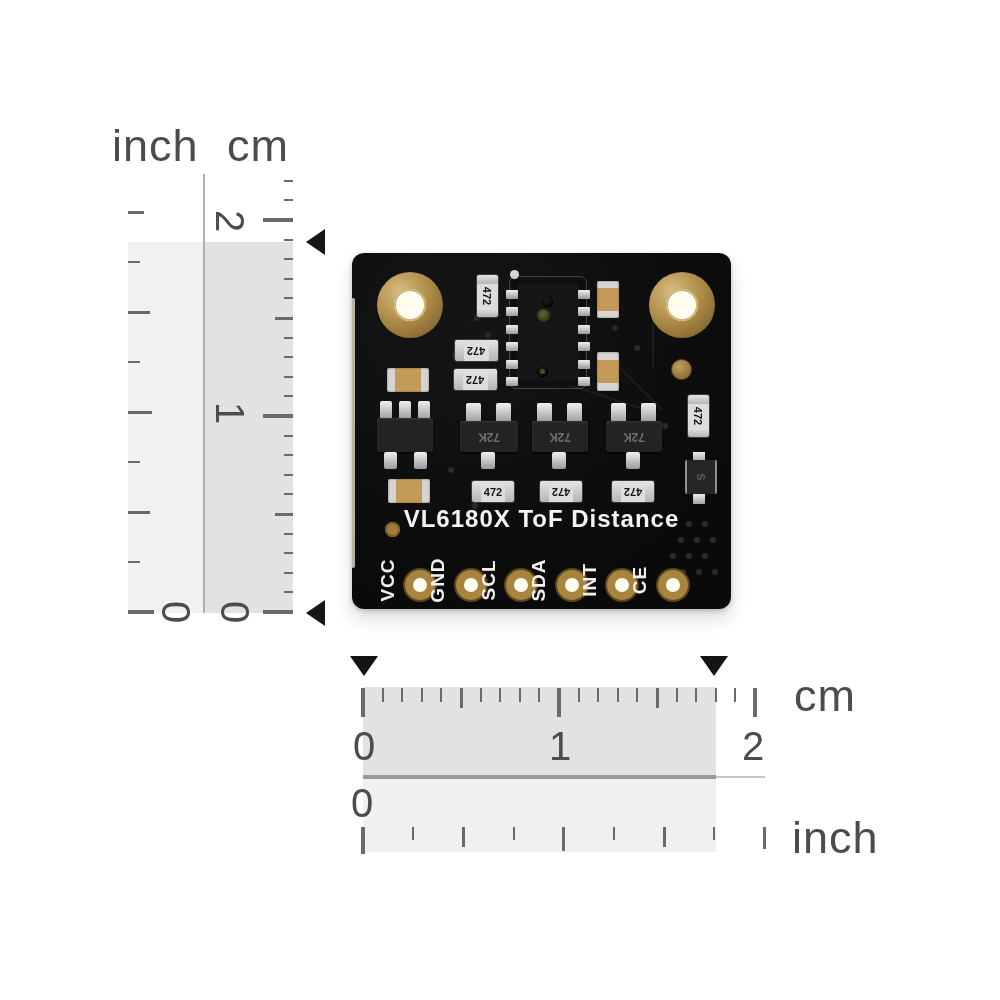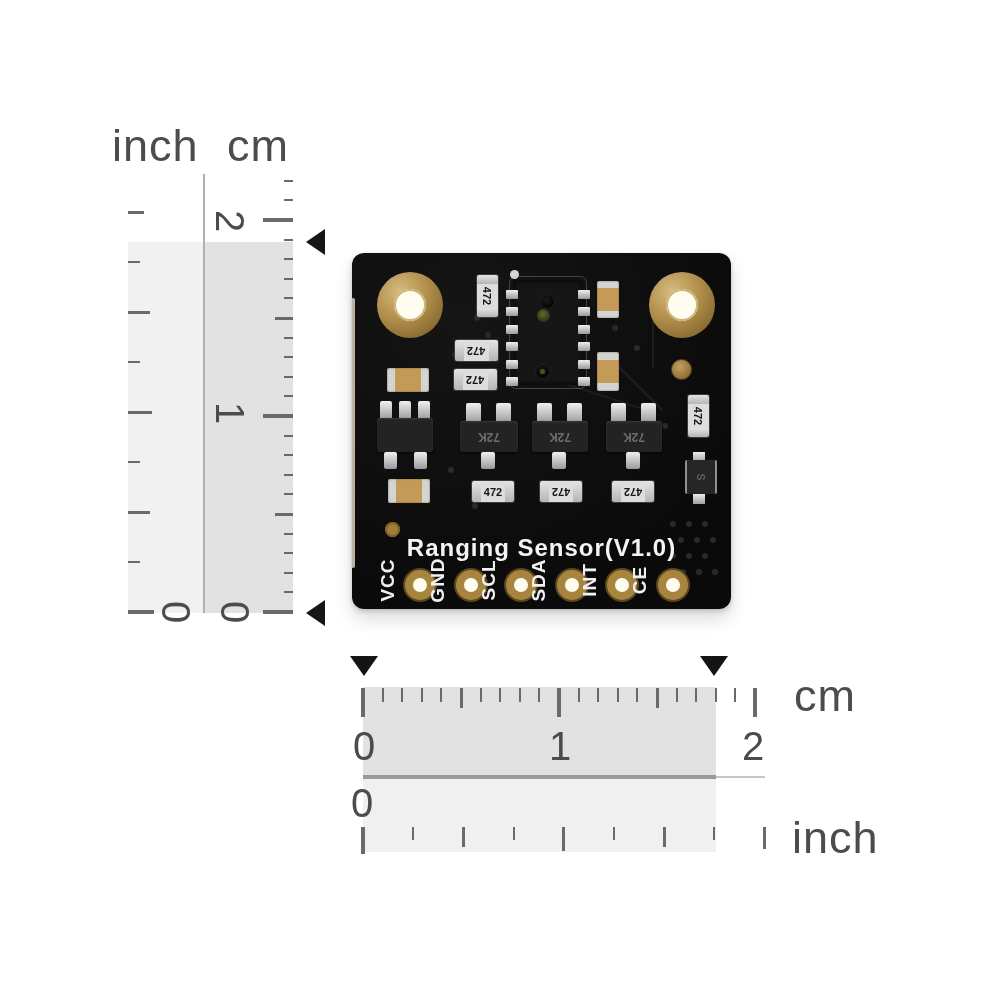--- a/index.html
+++ b/index.html
@@ -288,21 +288,21 @@
     </div>
 
     <div class="diode">
       <div class="dpad" style="top:0;"></div>
       <div class="dbody">
           <span class="r90">S</span>
         </div>
       <div class="dpad" style="top:42px;"></div>
     </div>
 
-    <div class="silk" style="top:281px;">Ranging Sensor(V1.0)</div>
+    <div class="silk" style="top:252px;">VL6180X ToF Distance</div>
 
     <div class="ph" style="left:53px;top:317px;"></div>
     <div class="ph" style="left:104px;top:317px;"></div>
     <div class="ph" style="left:154px;top:317px;"></div>
     <div class="ph" style="left:205px;top:317px;"></div>
     <div class="ph" style="left:255px;top:317px;"></div>
     <div class="ph" style="left:306px;top:317px;"></div>
 
     <div class="plabel" style="left:4px;top:317px;">VCC</div>
     <div class="plabel" style="left:54px;top:317px;">GND</div>

